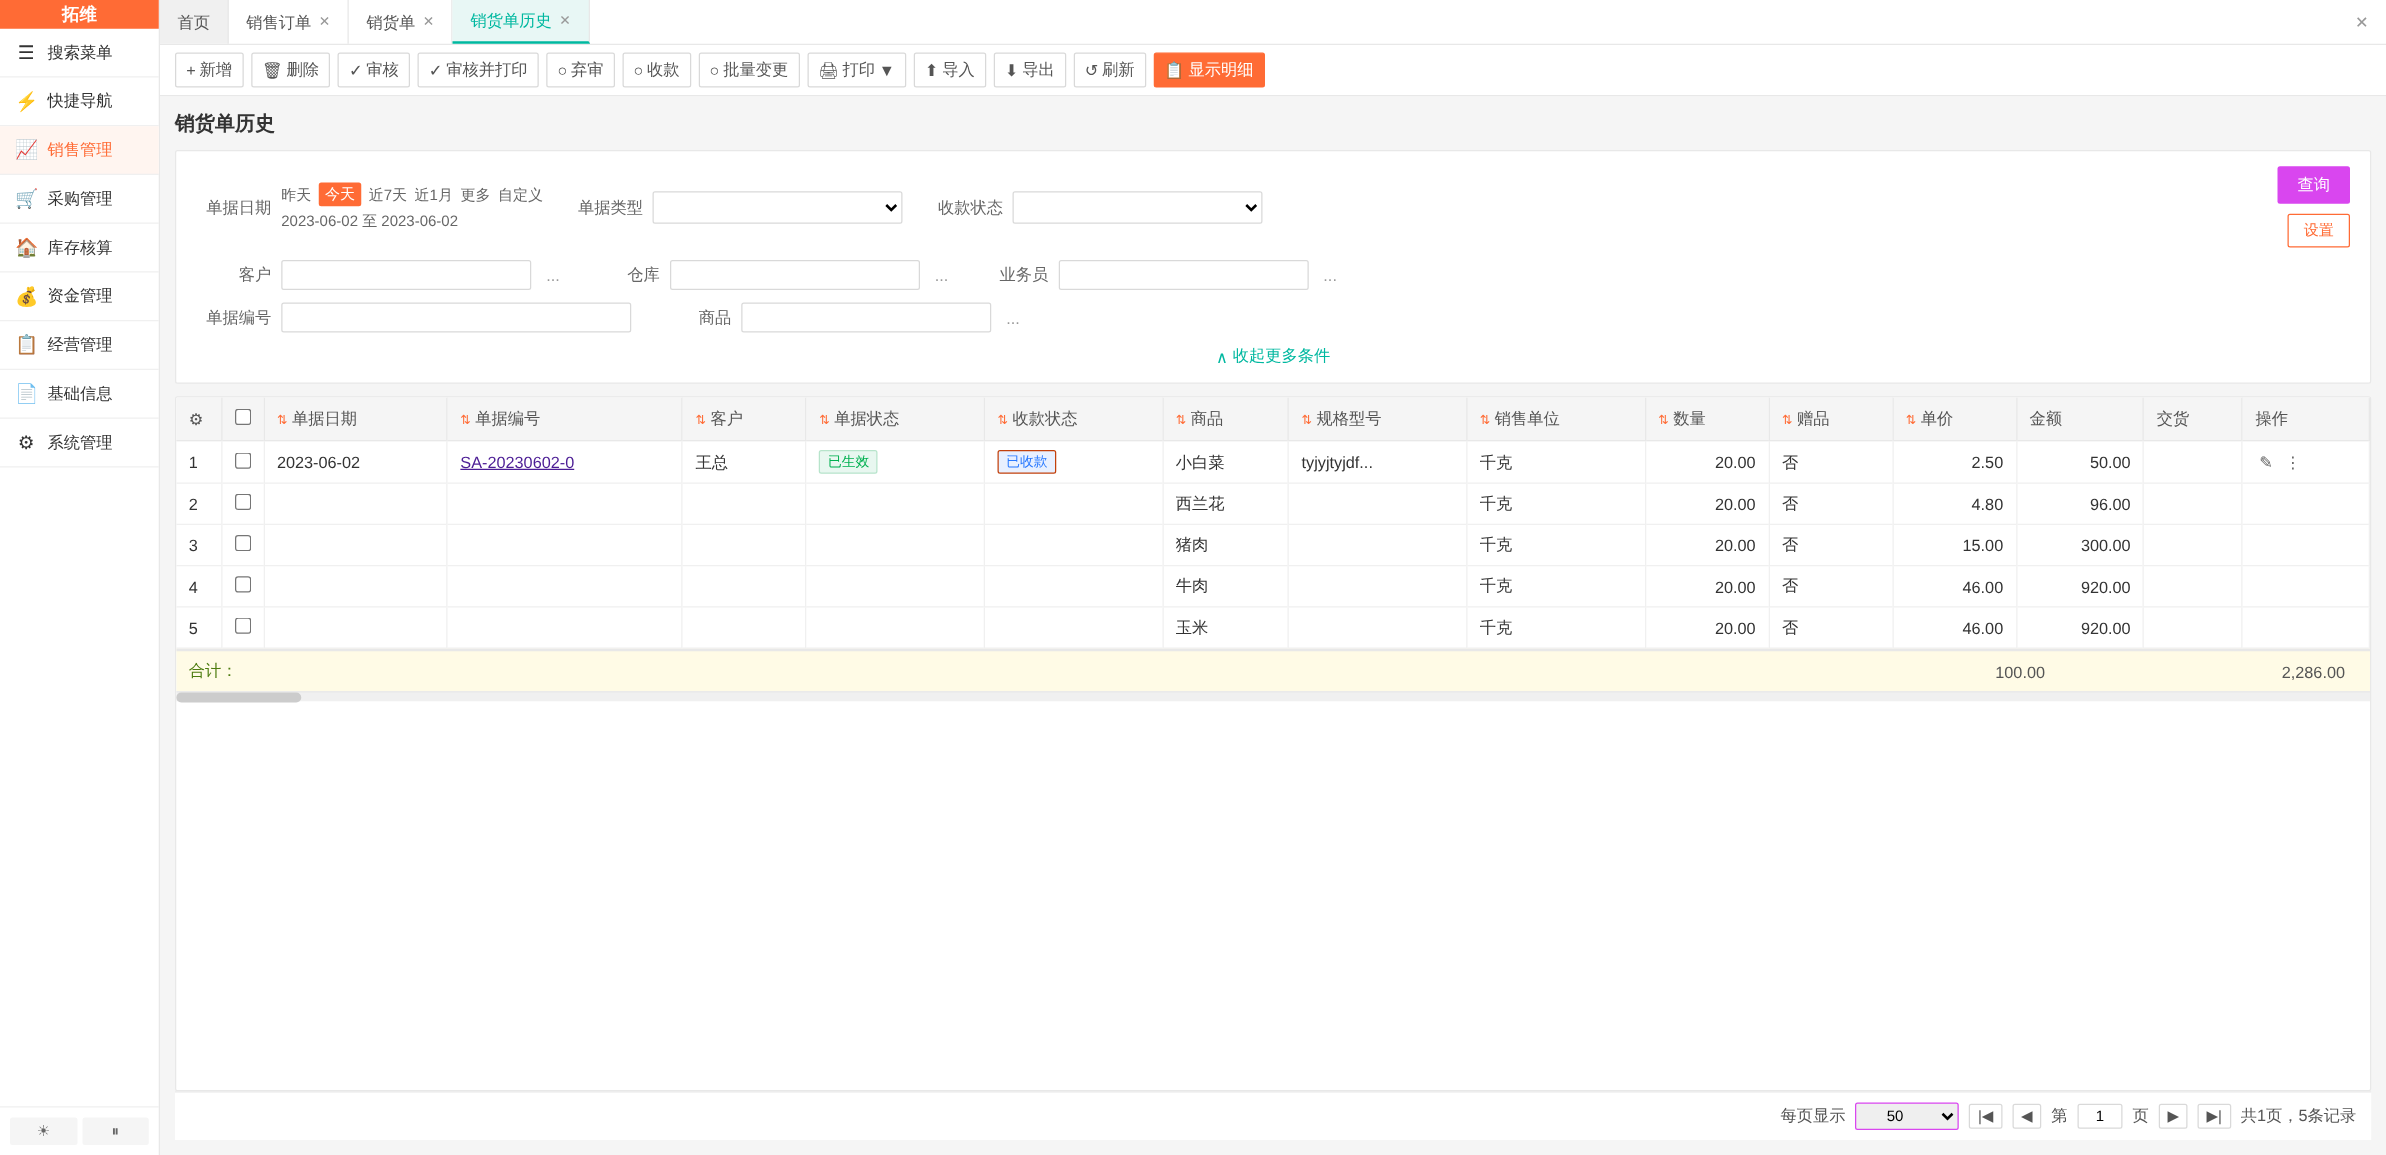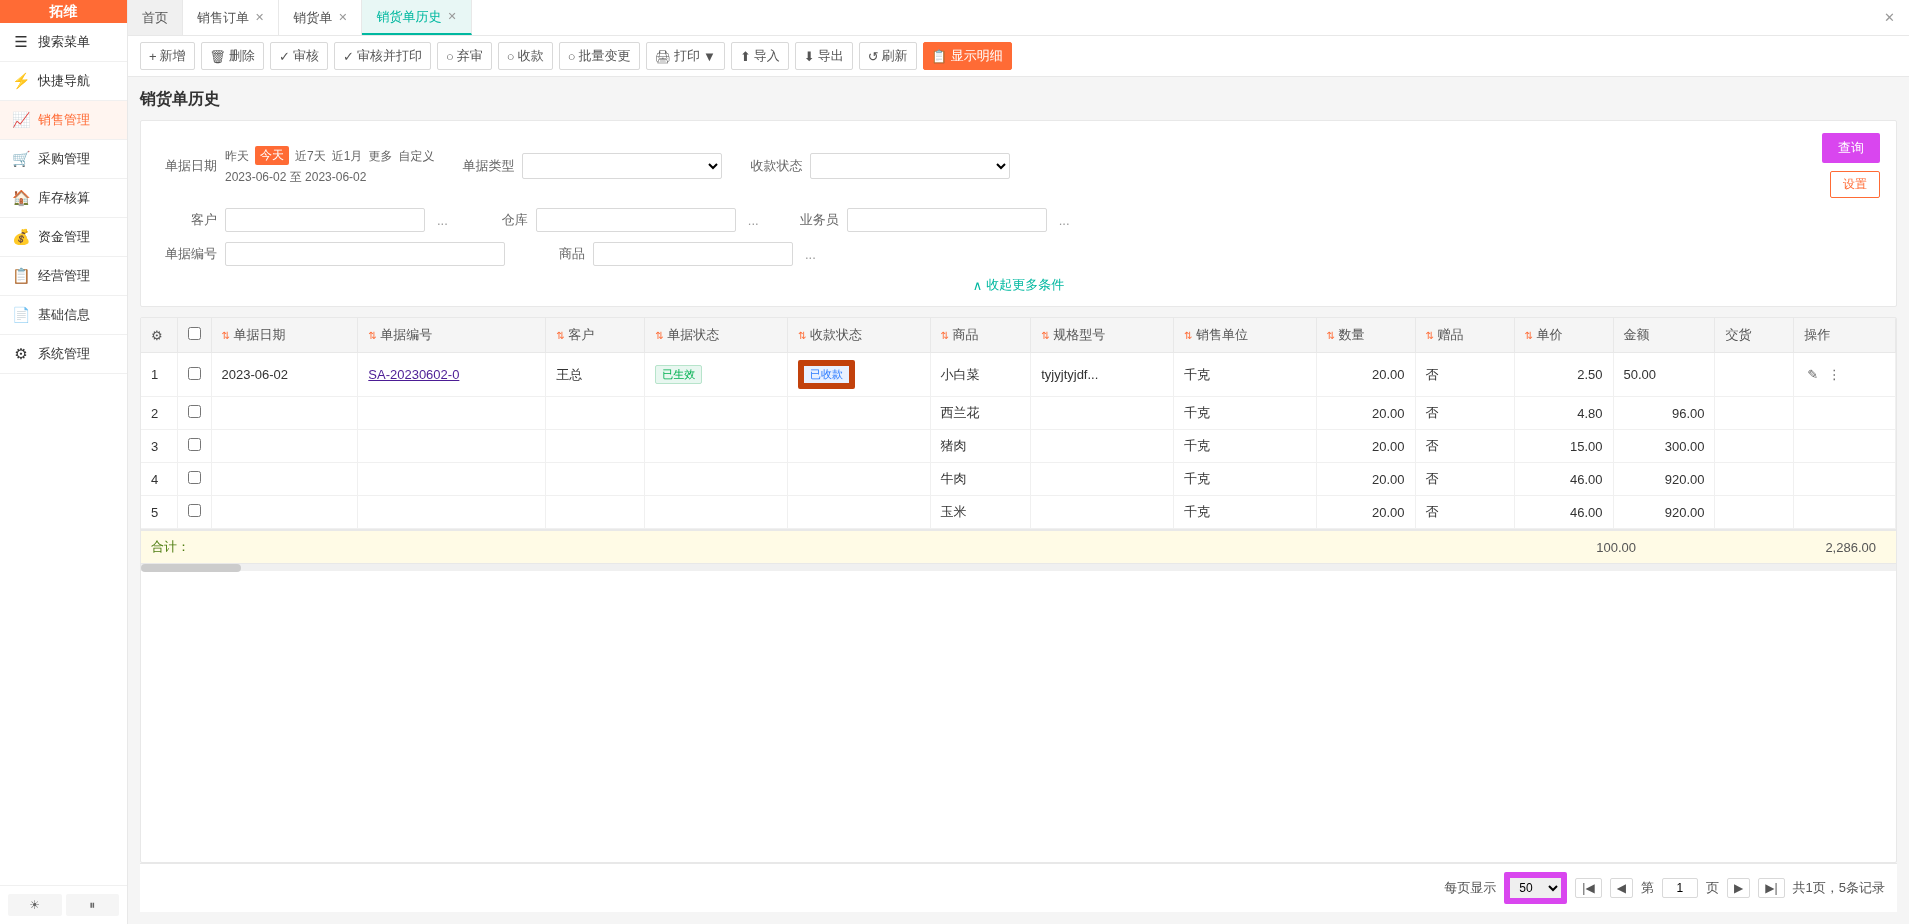--- a/index.html
+++ b/index.html
@@ -251,21 +251,21 @@
       border-right: 1px solid #f0f0f0;
       white-space: nowrap;
     }
     .badge {
       display: inline-block;
       padding: 1px 6px;
       border-radius: 2px;
       font-size: 11px;
     }
     .badge-green { background: #e8f7f0; color: #00b050; border: 1px solid #b7e4cb; }
-    .badge-blue { background: #e8f0ff; color: #2979ff; border: 6px solid #c2410c; }
+    .badge-blue { background: #e8f0ff; color: #2979ff; border: 1px solid #c2410c; }
     .link-text { color: #4c1d95; cursor: pointer; text-decoration: underline; }
     .action-icon { cursor: pointer; color: #666; margin: 0 3px; }
 
     
     .table-footer {
       background: #fffbe6;
       border-top: 2px solid #e8e8e8;
       padding: 7px 10px;
       display: flex;
       align-items: center;
@@ -285,22 +285,22 @@
       justify-content: flex-end;
       padding: 8px 12px;
       background: #fff;
       border-top: 1px solid #e8e8e8;
       gap: 8px;
       font-size: 12px;
       color: #555;
       flex-shrink: 0;
     }
     .page-size-select {
-      border: 6px solid #d946ef;
-      padding: 2px 5px;
+      border: 1px solid #d946ef;
+      padding: 2px 20px;
       border-radius: 2px;
       font-size: 12px;
     }
     .page-btn {
       border: 1px solid #d9d9d9;
       background: #fff;
       padding: 2px 6px;
       cursor: pointer;
       border-radius: 2px;
       color: #555;
@@ -558,21 +558,21 @@
     <td><span class="link-text">SA-20230602-0</span></td>
     <td>王总</td>
     <td><span class="badge badge-green">已生效</span></td>
     <td><span class="badge badge-blue">已收款</span></td>
     <td>小白菜</td>
     <td>tyjyjtyjdf...</td>
     <td>千克</td>
     <td style="text-align:right;">20.00</td>
     <td>否</td>
     <td style="text-align:right;">2.50</td>
-    <td style="text-align:left;">50.00</td>
+    <td style="text-align:right;">50.00</td>
     <td></td>
     <td>
     <span class="action-icon">✎</span>
     <span class="action-icon">⋮</span>
   </td>
   </tr>
             <tr>
     <td>2</td>
     <td><input type="checkbox" style=""></td>
     <td></td>

